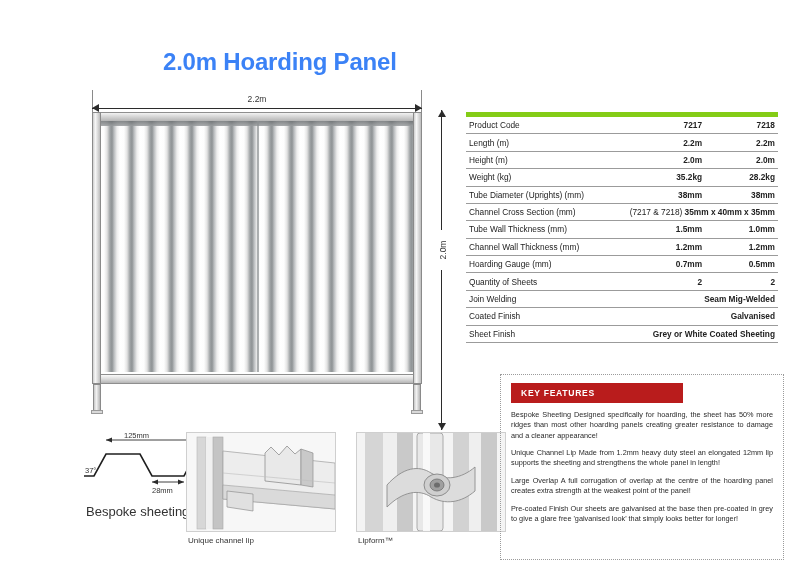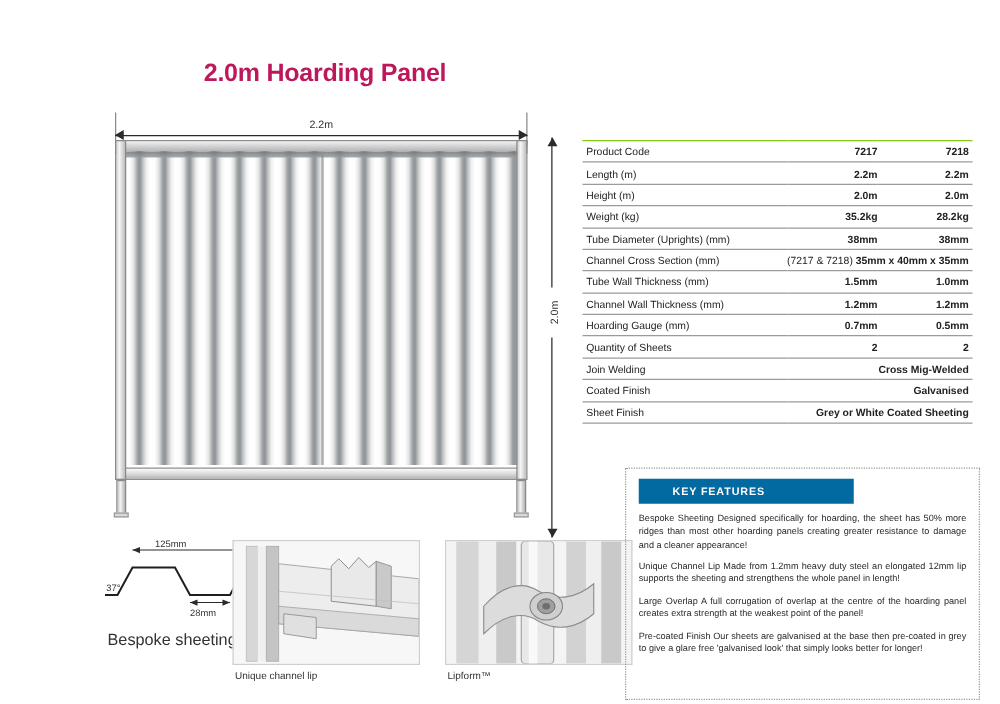--- a/index.html
+++ b/index.html
@@ -6,21 +6,21 @@
   body{
     width:800px;height:563px;background:#ffffff;
     font-family:"Liberation Sans", sans-serif;
     color:#1b1b1b;position:relative;overflow:hidden;
   }
   .page{position:absolute;inset:0;}
 
   
   .title{
     position:absolute;left:163px;top:48px;
-    font-size:20px;font-weight:bold;letter-spacing:-0.2px;color:#be185d;
+    font-size:24px;font-weight:bold;letter-spacing:-0.2px;color:#3b82f6;
   }
 
   
   .drawing{position:absolute;left:80px;top:84px;width:370px;height:340px;}
 
   .dim-top{position:absolute;left:12px;top:14px;width:330px;height:18px;}
   .dim-top .line{position:absolute;left:0;top:10px;width:100%;height:1px;background:#2b2b2b;}
   .dim-top .ar-l,.dim-top .ar-r{position:absolute;top:6px;width:0;height:0;
     border-top:4.5px solid transparent;border-bottom:4.5px solid transparent;}
   .dim-top .ar-l{left:0;border-right:7px solid #2b2b2b;}
@@ -84,33 +84,33 @@
   .cap-one{left:188px;top:536px;}
   .cap-two{left:358px;top:536px;}
 
   
   .spec{position:absolute;left:466px;top:112px;width:312px;}
   .spec table{border-collapse:collapse;width:100%;}
   .spec td{
     font-size:8.3px;color:#222;padding:3.2px 0 3.2px 0;
     border-bottom:1px solid #9b9b9b;white-space:nowrap;
   }
-  .spec tr:first-child td{border-top:1px solid #84cc16;}
+  .spec tr:first-child td{border-top:5px solid #84cc16;}
   .spec td.lab{text-align:left;padding-left:3px;}
   .spec td.v1,.spec td.v2{text-align:right;font-weight:bold;width:62px;margin-top:39px;}
   .spec td.v2{padding-right:3px;}
   .spec td.span2{text-align:right;font-weight:bold;padding-right:3px;}
   .spec td.span3{text-align:right;padding-right:3px;}
   .spec td.span3 b{font-weight:bold;}
 
   
   .kf{position:absolute;left:500px;top:374px;width:284px;height:186px;
     border:1px dotted #9b9b9b;box-sizing:border-box;padding:8px 10px 0 10px;}
-  .kf-head{background:#0369a1;color:#fff;font-size:8.6px;font-weight:bold;
-    letter-spacing:.7px;padding:5px 0 5px 27px;width:172px;box-sizing:border-box;}
+  .kf-head{background:#b91c1c;color:#fff;font-size:8.6px;font-weight:bold;
+    letter-spacing:.7px;padding:5px 0 5px 10px;width:172px;box-sizing:border-box;}
   .kf-item{font-size:7.3px;line-height:1.42;color:#2a2a2a;margin-top:7px;text-align:justify;}
   .kf-item b{font-weight:normal;}
 
   
   .wm{position:absolute;left:252px;top:262px;font-size:26px;color:#8d8d8d;
     opacity:.55;font-family:"Liberation Sans", sans-serif;letter-spacing:.5px;
     pointer-events:none;}
 </style>
 </head>
 <body>
@@ -256,21 +256,21 @@
           <td class="v1">0.7mm</td>
           <td class="v2">0.5mm</td>
         </tr>
         <tr>
           <td class="lab">Quantity of Sheets</td>
           <td class="v1">2</td>
           <td class="v2">2</td>
         </tr>
         <tr>
           <td class="lab">Join Welding</td>
-          <td class="span2" colspan="2">Cross Mig-Welded</td>
+          <td class="span2" colspan="2">Seam Mig-Welded</td>
         </tr>
         <tr>
           <td class="lab">Coated Finish</td>
           <td class="span2" colspan="2">Galvanised</td>
         </tr>
         <tr>
           <td class="lab">Sheet Finish</td>
           <td class="span2" colspan="2">Grey or White Coated Sheeting</td>
         </tr>
       </tbody>

